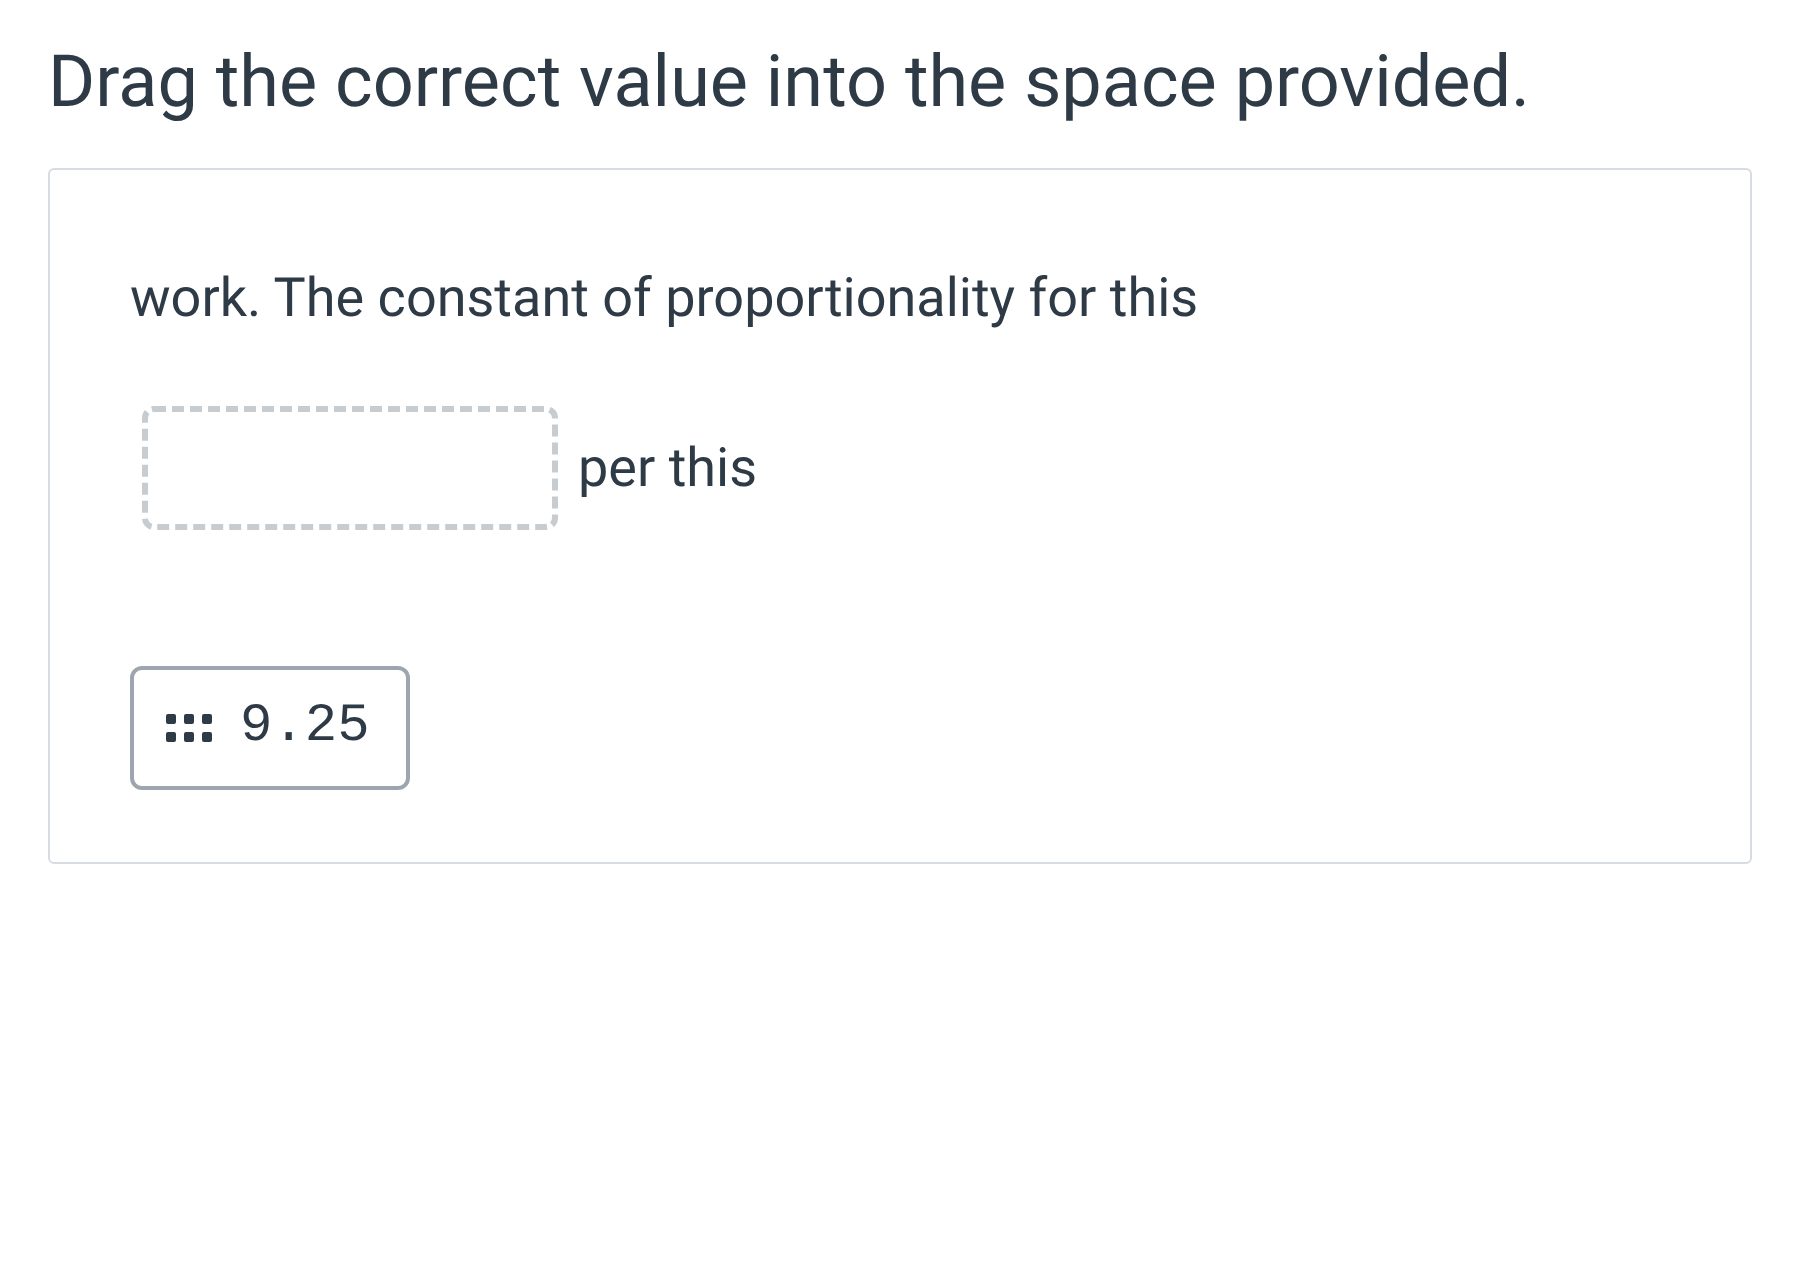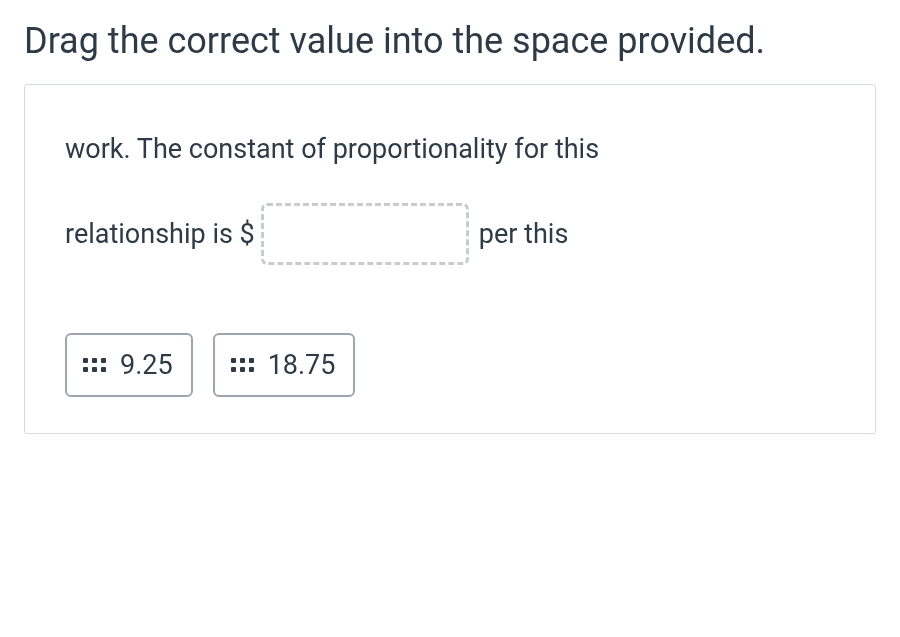--- a/index.html
+++ b/index.html
@@ -70,20 +70,21 @@
     
     .option-tile {
       display: flex;
       align-items: center;
       border: 2px solid #9da6af;
       border-radius: 6px;
       background: #ffffff;
       padding: 14px 18px 14px 16px;
       cursor: grab;
       user-select: none;
+      font-family: Liberation Mono, monospace;
     }
     
     .drag-handle {
       display: inline-flex;
       flex-direction: column;
       justify-content: center;
       gap: 4px;
       margin-right: 14px;
     }
     
@@ -111,21 +112,20 @@
 <div class="instruction">Drag the correct value into the space provided.</div>
 
 <div class="question-box">
 
 
   <div class="line2">
     <span class="text-segment">work. The constant of proportionality for this</span>
   </div>
 
   <div class="line3">
-    <span class="text-segment">relationship is $</span>
     <span class="drop-zone"></span>
     <span class="text-segment">per this</span>
   </div>
 
   <div class="options-row">
 
     <div class="option-tile">
       <span class="drag-handle">
         <span class="drag-handle-row">
             <span class="drag-dot"></span>
@@ -136,31 +136,16 @@
             <span class="drag-dot"></span>
             <span class="drag-dot"></span>
             <span class="drag-dot"></span>
           </span>
       </span>
       <span class="option-label">9.25</span>
     </div>
 
 
 
-    <div class="option-tile">
-      <span class="drag-handle">
-        <span class="drag-handle-row">
-            <span class="drag-dot"></span>
-            <span class="drag-dot"></span>
-            <span class="drag-dot"></span>
-          </span>
-        <span class="drag-handle-row">
-            <span class="drag-dot"></span>
-            <span class="drag-dot"></span>
-            <span class="drag-dot"></span>
-          </span>
-      </span>
-      <span class="option-label">18.75</span>
-    </div>
 
   </div>
 
 </div>
 
 </body></html>

